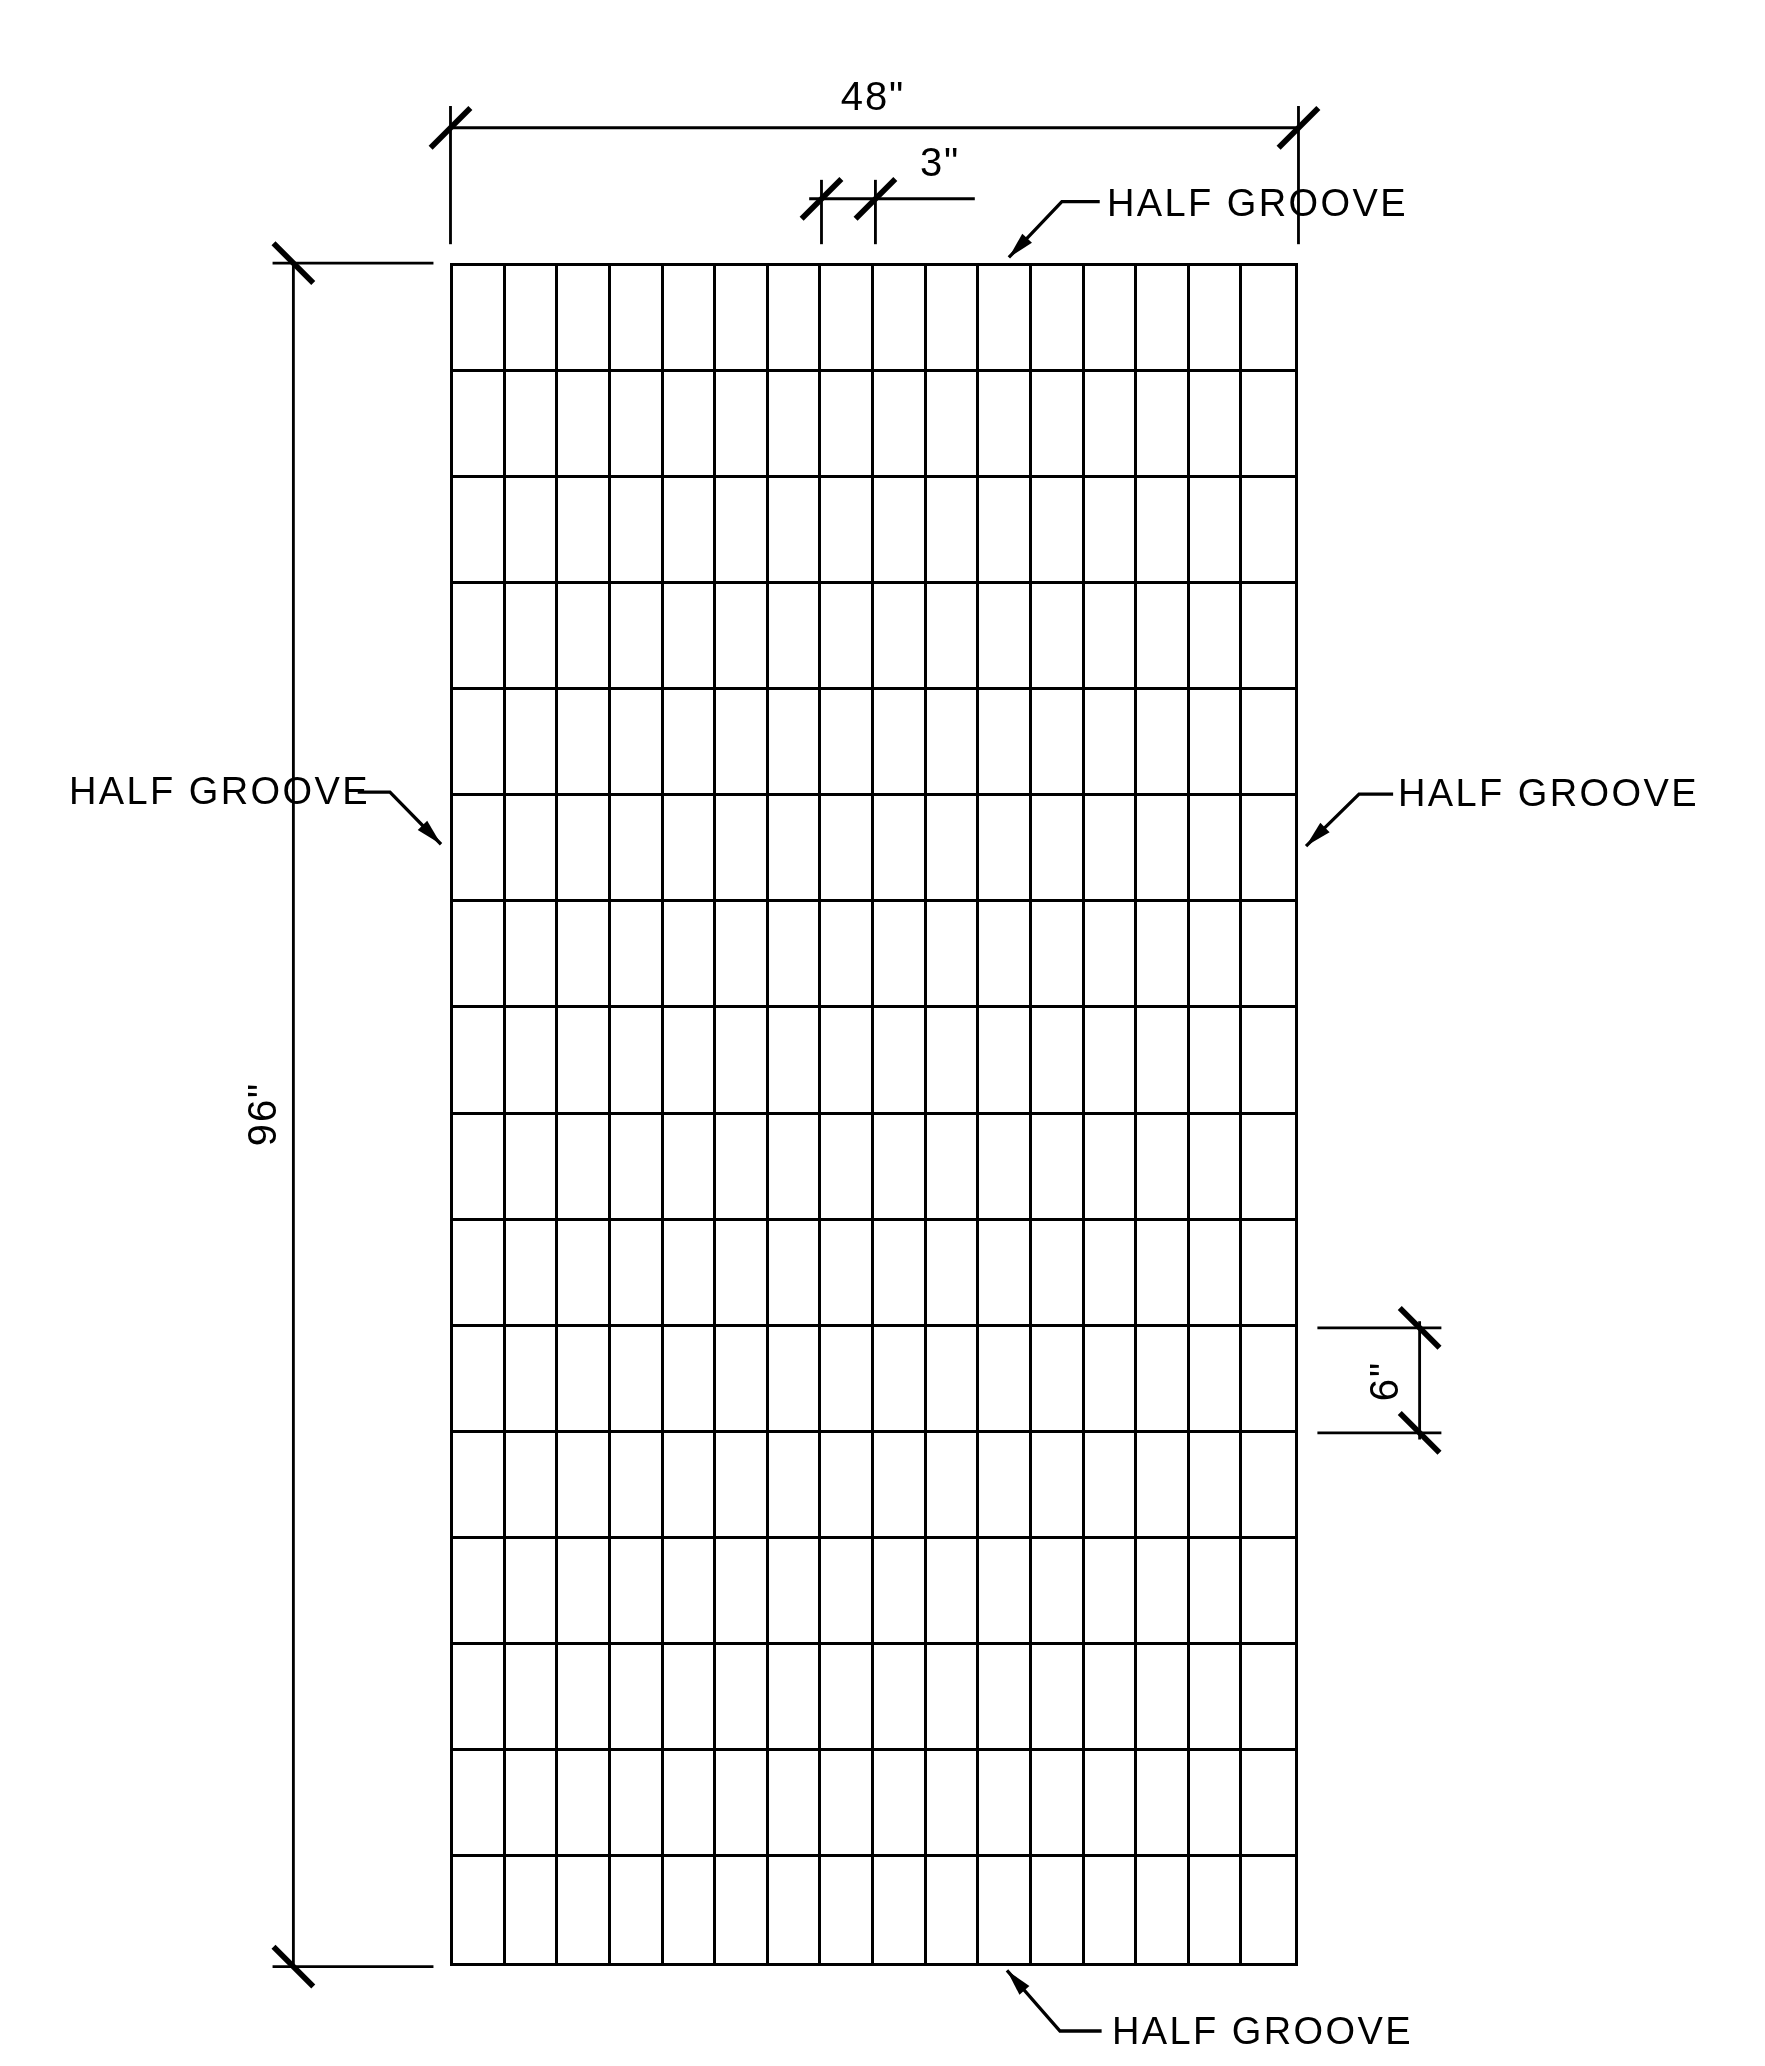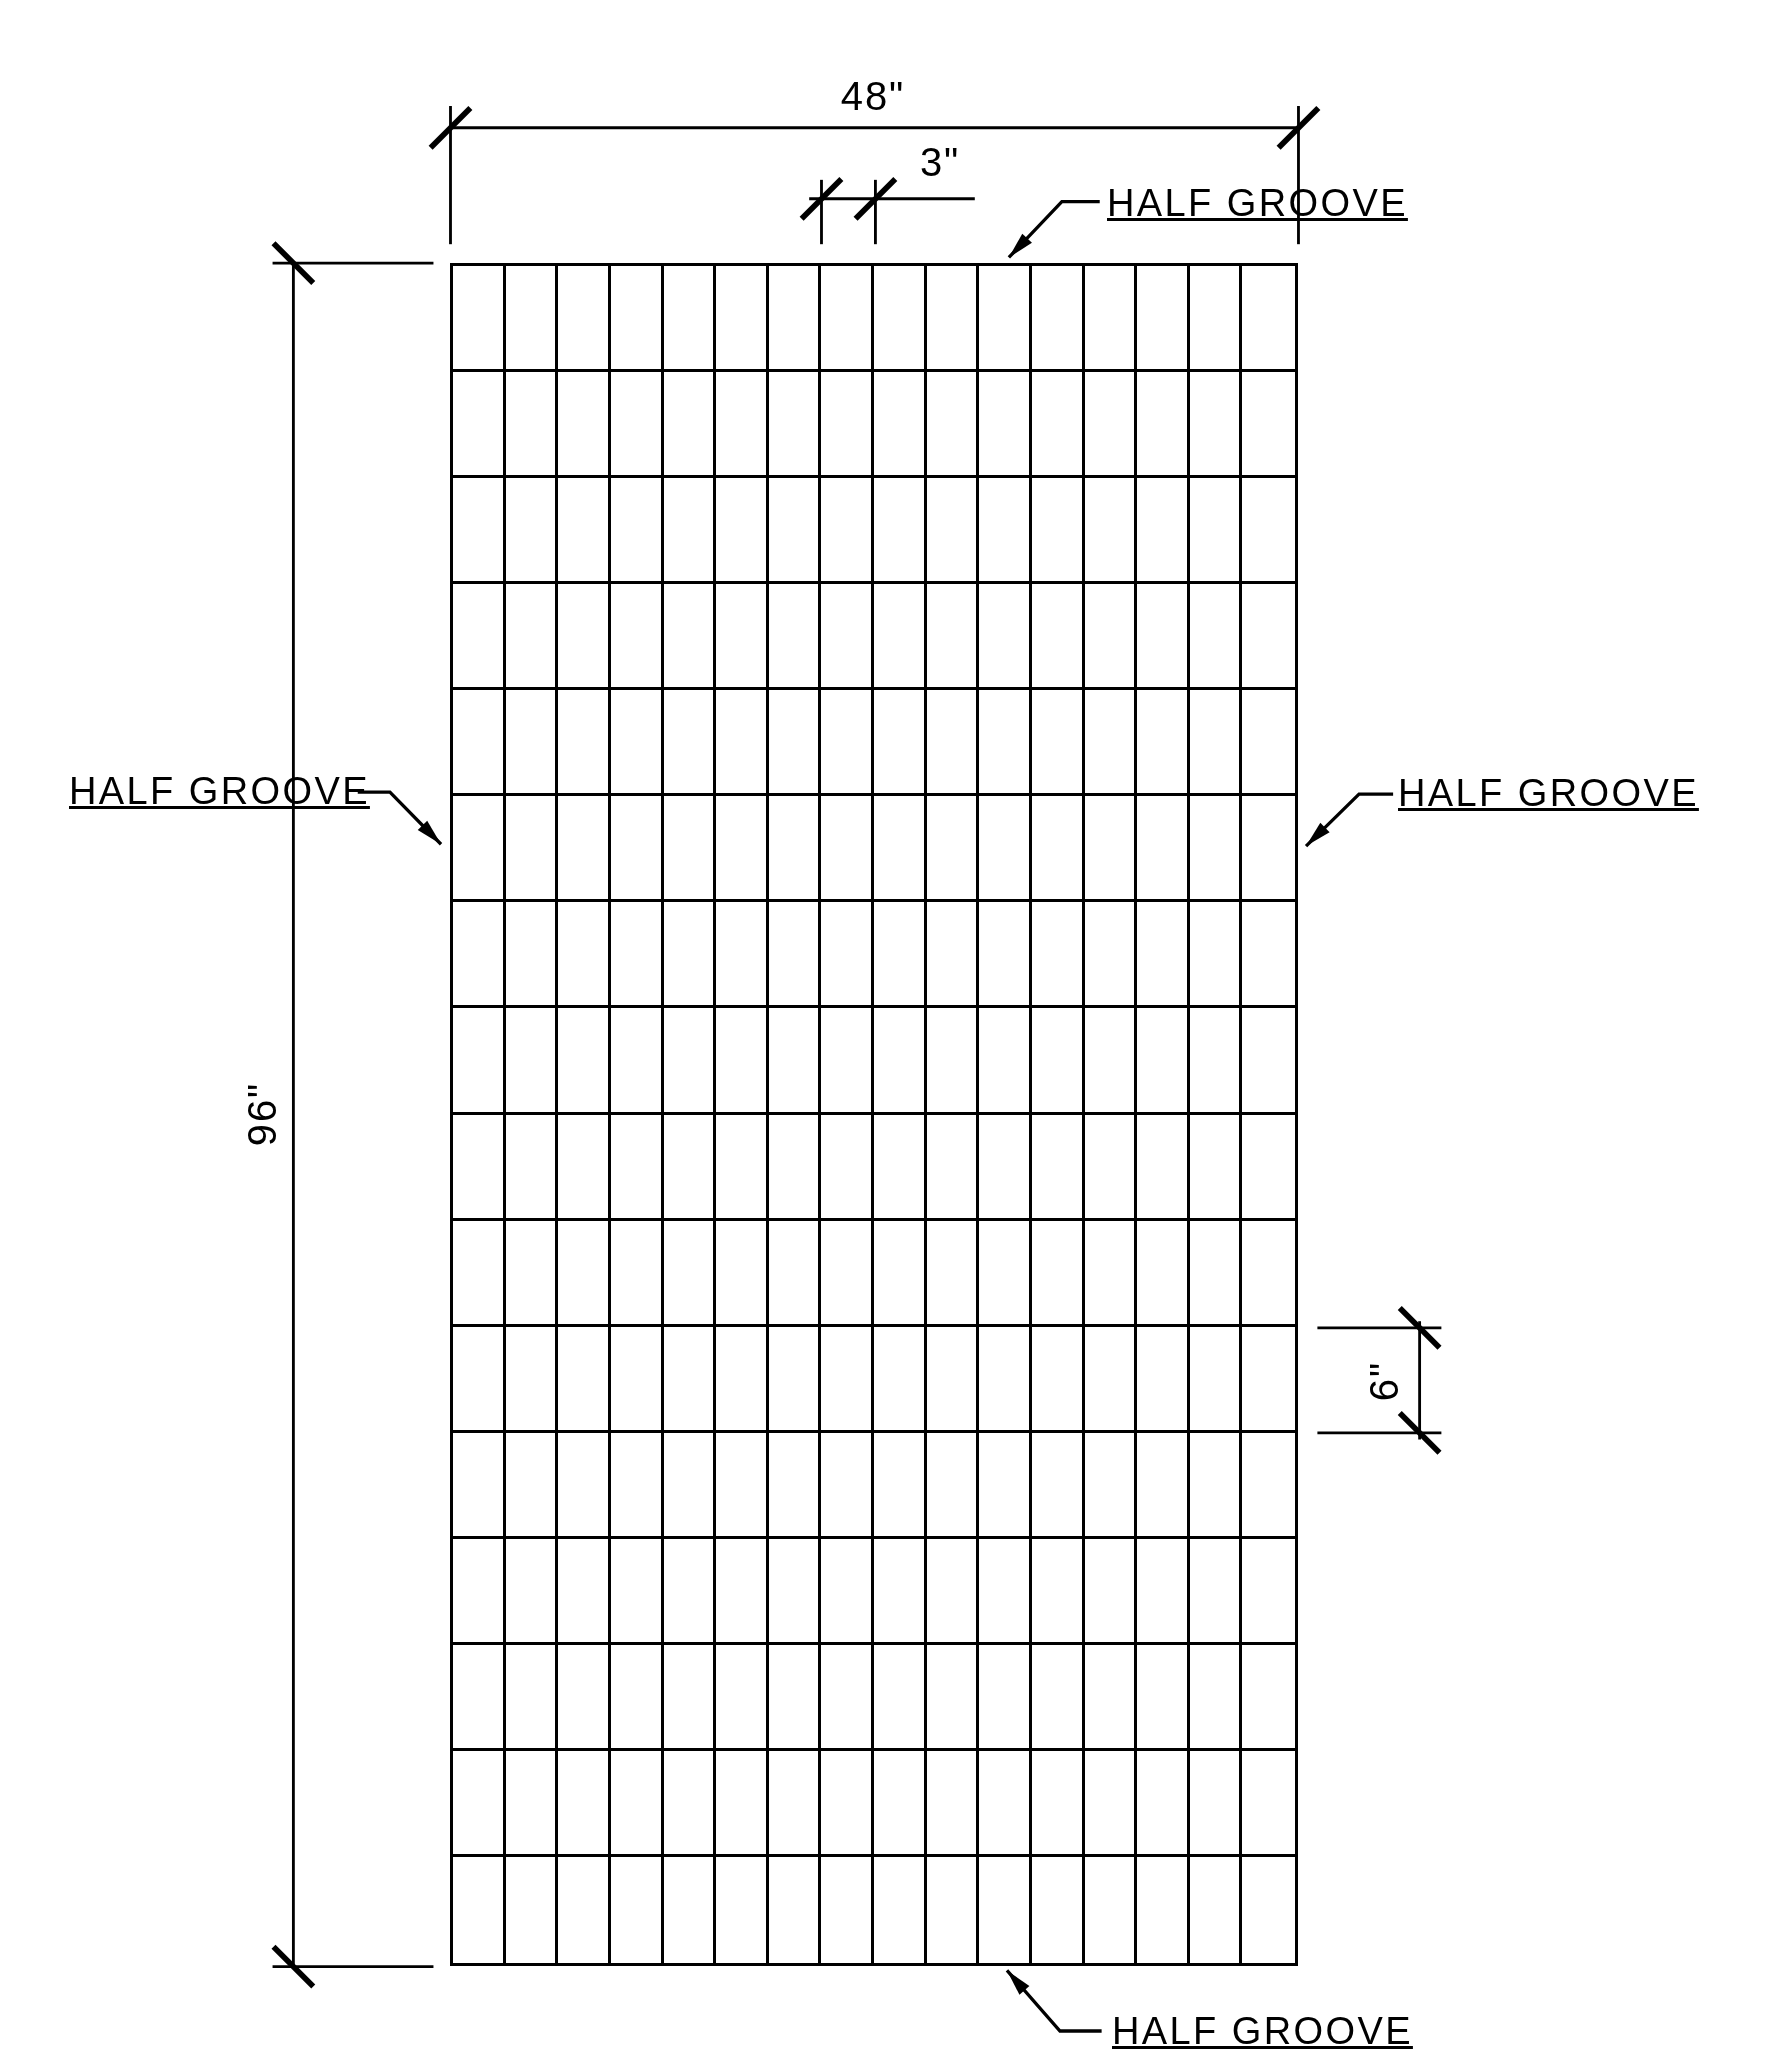--- a/index.html
+++ b/index.html
@@ -24,21 +24,21 @@
   .leader{stroke:#000;stroke-width:3.5;fill:none;stroke-linejoin:miter;}
   .arrowhead{fill:#000;stroke:none;}
   
   .dim-label{
     position:absolute;font-size:40px;letter-spacing:1.9px;line-height:1;
     white-space:nowrap;transform:translate(-50%,-50%);
   }
   .dim-label.vert{transform:translate(-50%,-50%) rotate(-90deg);}
   .callout{
     position:absolute;font-size:38px;letter-spacing:2.4px;line-height:1;
-    white-space:nowrap;transform:translateY(-50%);text-decoration:underline;
+    white-space:nowrap;transform:translateY(-50%);
   }
 </style>
 </head>
 <body>
 
 <div class="canvas">
 
   <div class="panel" style="grid-template-columns: repeat(16, 1fr); grid-template-rows: repeat(16, 1fr);">
       <div class="cell"></div>
       <div class="cell"></div>

